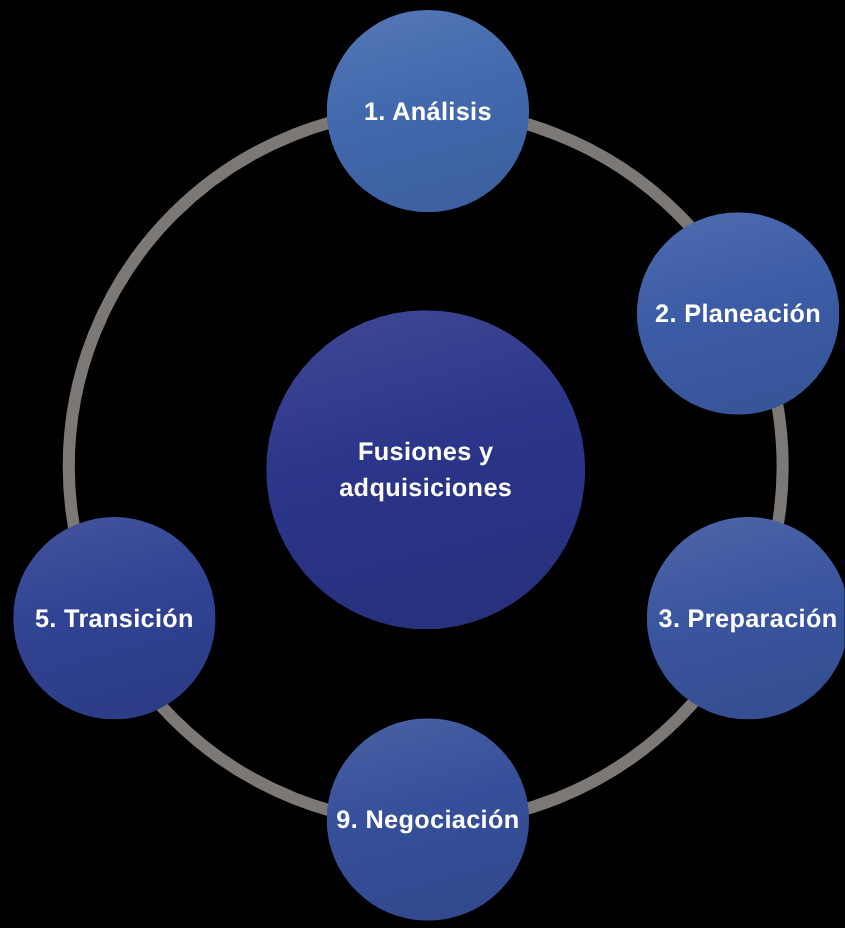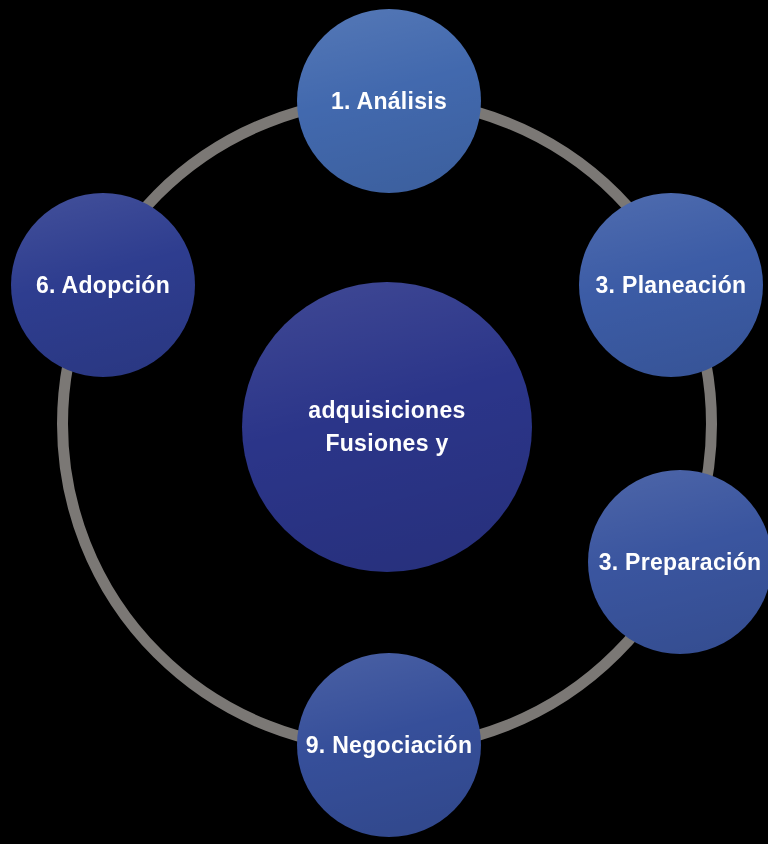--- a/index.html
+++ b/index.html
@@ -66,38 +66,38 @@
   .label { display: block; }
 </style>
 </head>
 <body>
 
 <div class="stage" style="background-color: rgb(0, 0, 0);">
 
   <div class="ring" style="border-color: rgb(123, 120, 117);"></div>
 
   <div class="circle center-circle" style="background-color: rgb(43, 53, 137);">
+    <span class="label">Fusiones y</span>
     <span class="label">adquisiciones</span>
-    <span class="label">Fusiones y</span>
   </div>
 
   <div class="circle step pos-1" style="background-color: rgb(66, 105, 174);">
     <span class="label">1. Análisis</span>
   </div>
 
   <div class="circle step pos-2" style="background-color: rgb(60, 92, 166);">
-    <span class="label">3. Planeación</span>
+    <span class="label">2. Planeación</span>
   </div>
 
   <div class="circle step pos-3" style="background-color: rgb(58, 85, 159);">
     <span class="label">3. Preparación</span>
   </div>
 
   <div class="circle step pos-4" style="background-color: rgb(54, 79, 154);">
     <span class="label">9. Negociación</span>
   </div>
 
+  <div class="circle step pos-5" style="background-color: rgb(48, 66, 146);">
+    <span class="label">5. Transición</span>
+  </div>
 
-  <div class="circle step pos-6" style="background-color: rgb(46, 61, 143);">
-    <span class="label">6. Adopción</span>
-  </div>
 
 </div>
 
 </body></html>

